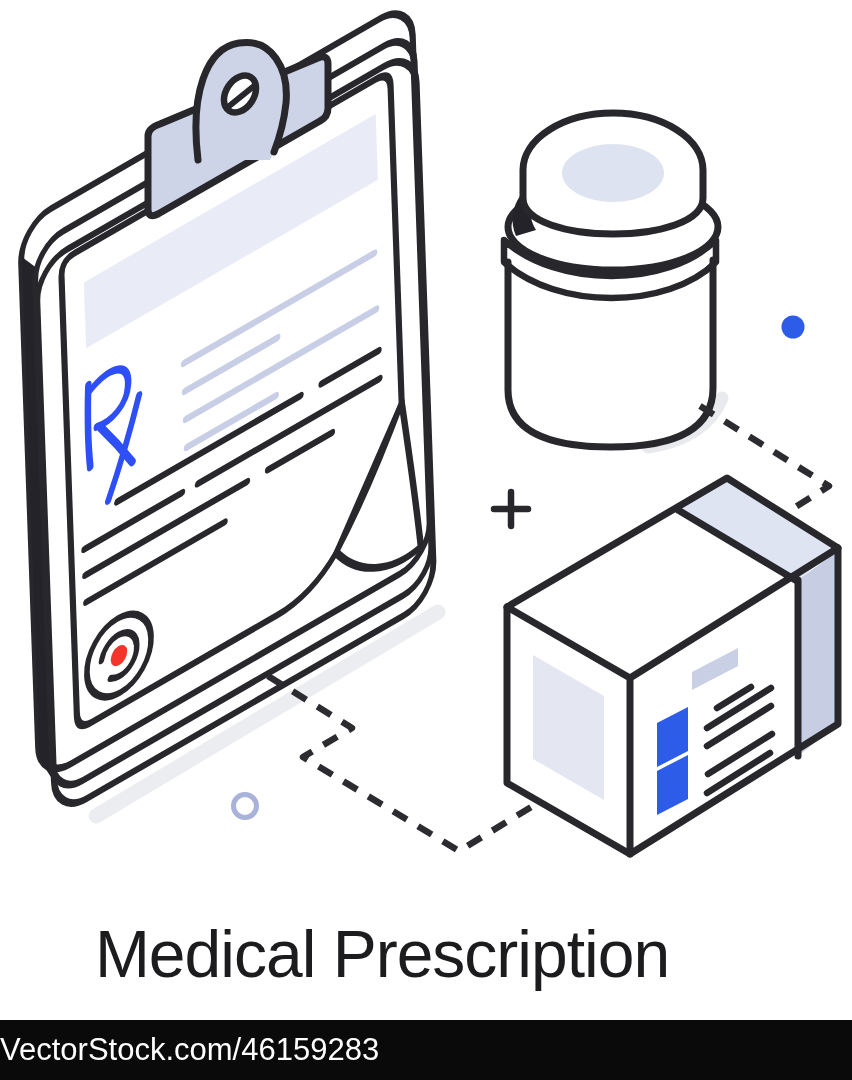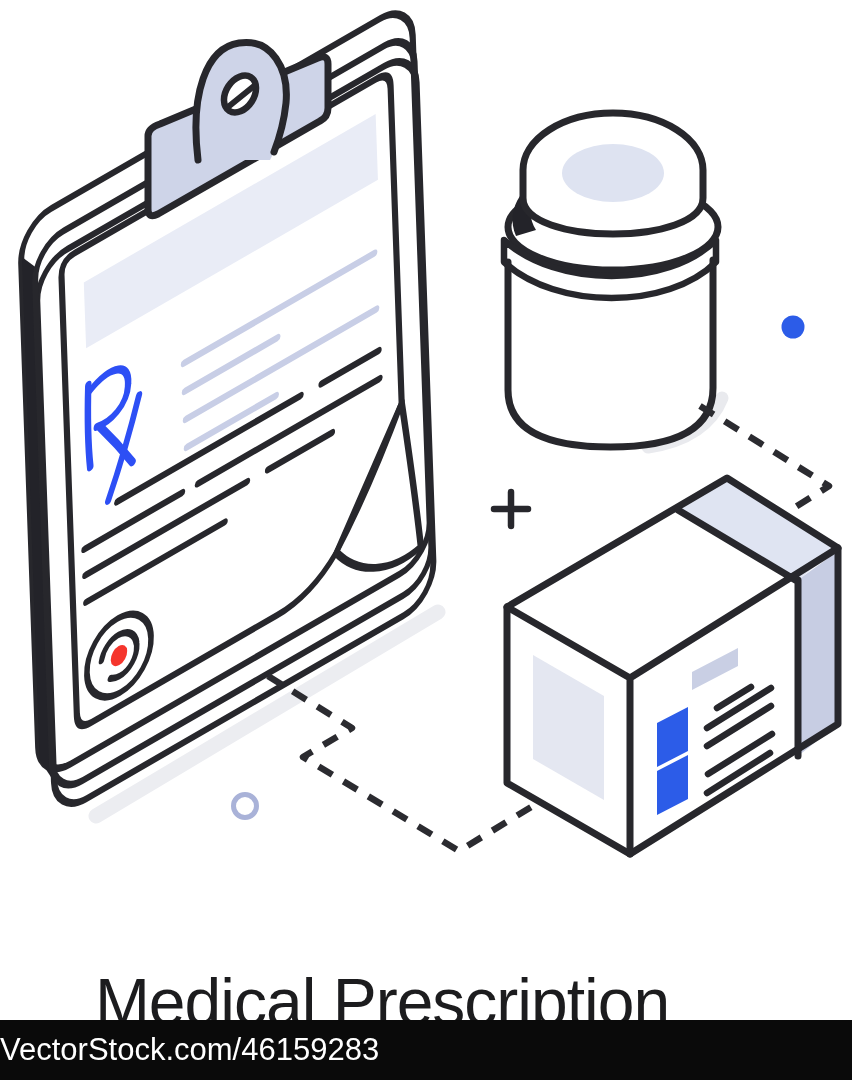--- a/index.html
+++ b/index.html
@@ -14,21 +14,21 @@
   .flav3{fill:#dfe4f2;}
   .flav4{fill:#c7cde3;}
   .fink{fill:#232329;}
   .rowlav{stroke:#c8cee6;stroke-width:7;stroke-linecap:round;fill:none;}
   .rowdark{stroke:#27272c;stroke-width:7;stroke-linecap:round;fill:none;}
   .rx{stroke-width:7.5;stroke-linecap:round;fill:none;}
   .dash{stroke:#2b2b30;stroke-width:6.5;stroke-dasharray:16 13;fill:none;stroke-linejoin:round;}
   .shadow{stroke:#ecedf1;stroke-width:15;stroke-linecap:round;fill:none;}
   .boxline{stroke:#27272c;stroke-width:6.5;stroke-linecap:round;fill:none;}
 
-  #caption{position:absolute;left:0;top:964px;width:764px;text-align:center;
+  #caption{position:absolute;left:0;top:916px;width:764px;text-align:center;
            font-size:66px;letter-spacing:-1px;color:#1c1c1e;white-space:nowrap;}
   #wm-bar{position:absolute;left:0;bottom:0;width:852px;height:60px;background:#0a0a0a;
           display:flex;align-items:center;justify-content:space-between;}
   #wm-logo{color:#ffffff;font-size:34px;margin-left:28px;}
   #wm-url{color:#ffffff;font-size:31px;margin-right:30px;}
 </style>
 </head>
 <body>
 
 <div id="stage">

